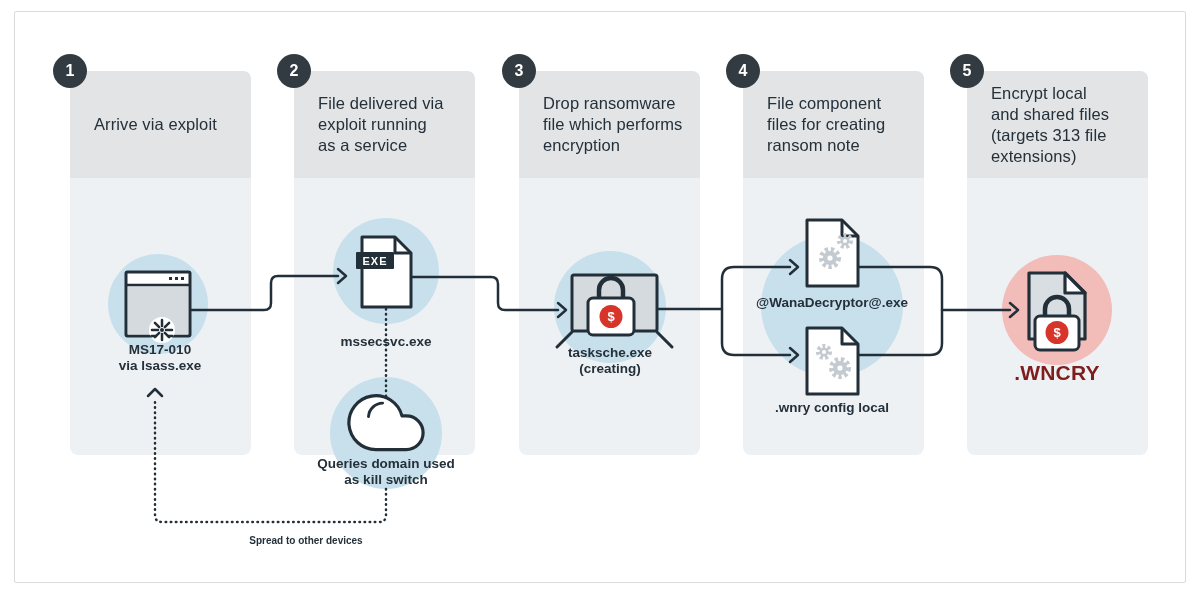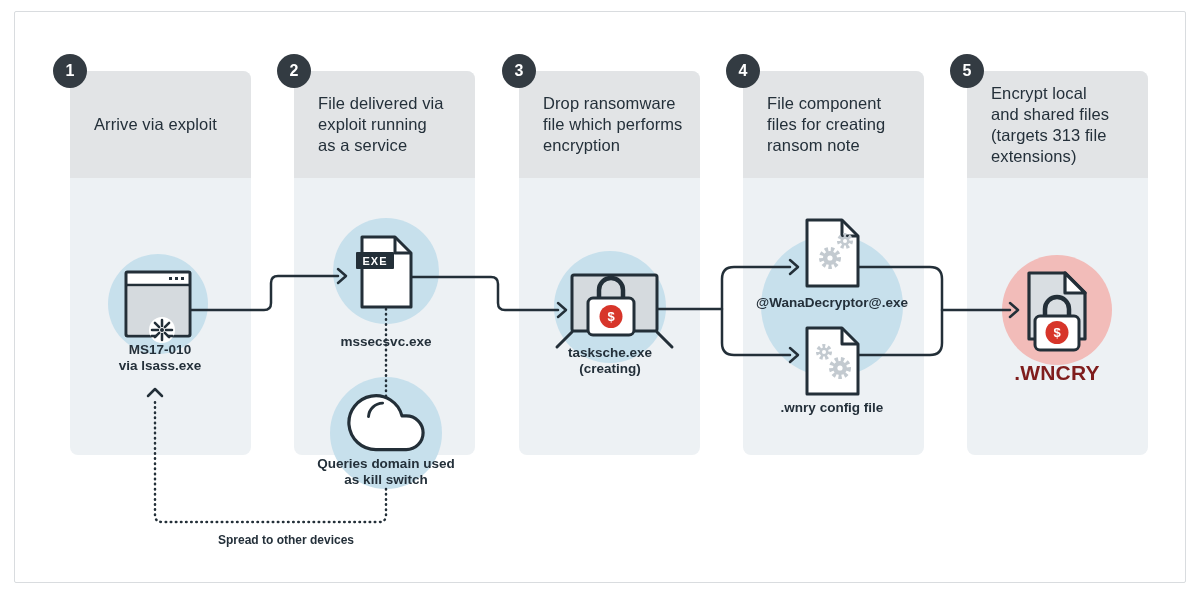--- a/index.html
+++ b/index.html
@@ -16,21 +16,21 @@
   .badge{position:absolute;top:54px;width:34px;height:34px;border-radius:50%;
          background:#333b42;color:#fff;display:flex;align-items:center;justify-content:center;
          font-size:16px;font-weight:700;z-index:6;}
   .bubble{position:absolute;border-radius:50%;background:#c7e0ec;z-index:2;}
   .bubble.pink{background:#f2bcb9;}
   .icon{position:absolute;z-index:4;}
   #connectors{position:absolute;left:0;top:0;z-index:3;}
   .lbl{position:absolute;transform:translateX(-50%);text-align:center;white-space:pre-line;
        font-size:13.5px;line-height:15.5px;color:#24303a;z-index:5;font-weight:bold;}
   .lbl-wncry{font-size:21px;font-weight:700;color:#7f1d1d;letter-spacing:.2px;}
-  .lbl-spread{font-size:12px;}
+  .lbl-spread{font-size:10px;margin-left:20px;}
   .canvas svg text{font-family:"Liberation Sans","DejaVu Sans",sans-serif;}
 </style>
 </head>
 <body>
 
 <div class="canvas">
   <div class="frame"></div>
 
   <div class="col" style="left:70px">
     <div class="col-header">
@@ -177,16 +177,16 @@
   </svg>
 
   <div class="lbl" style="left:160px;top:342px">MS17-010
 via lsass.exe</div>
   <div class="lbl" style="left:386px;top:334px">mssecsvc.exe</div>
   <div class="lbl" style="left:386px;top:456px">Queries domain used
 as kill switch</div>
   <div class="lbl" style="left:610px;top:345px">tasksche.exe
 (creating)</div>
   <div class="lbl" style="left:832px;top:295px">@WanaDecryptor@.exe</div>
-  <div class="lbl" style="left:832px;top:400px">.wnry config file</div>
+  <div class="lbl" style="left:832px;top:400px">.wnry config local</div>
   <div class="lbl lbl-wncry" style="left:1057px;top:365px">.WNCRY</div>
   <div class="lbl lbl-spread" style="left:286px;top:533px">Spread to other devices</div>
 </div>
 
 </body></html>

